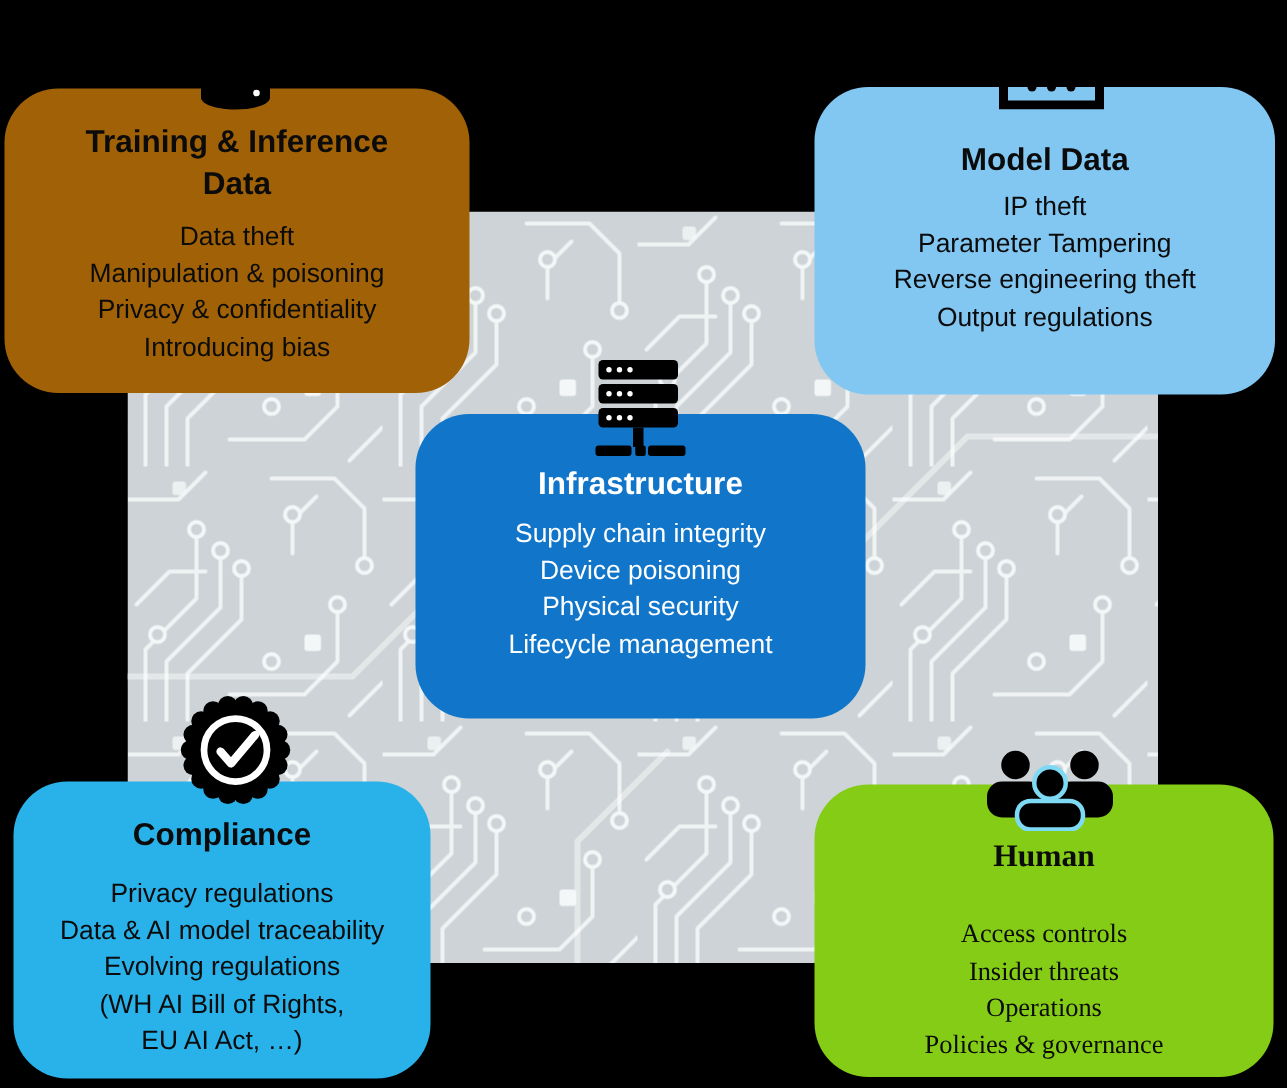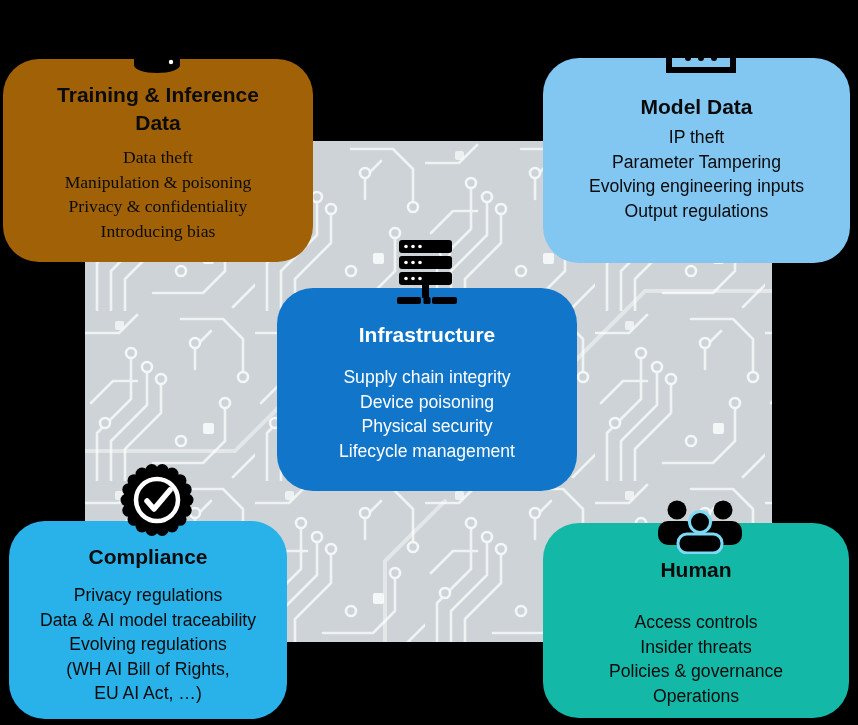--- a/index.html
+++ b/index.html
@@ -26,27 +26,27 @@
     margin: 0 auto;
   }
   .card-items {
     font-size: 17.6px;
     line-height: 24.6px;
   }
   .card-item { white-space: nowrap; }
 
   .card-training   { left: 3px;   top: 59px;  width: 310px; height: 203px; padding-top: 22px; }
   .card-training .card-title { max-width: 250px; }
-  .card-training .card-items { margin-top: 8px; font-family: Liberation Serif, serif; }
+  .card-training .card-items { margin-top: 8px; }
 
   .card-model      { left: 543px; top: 58px;  width: 307px; height: 205px; padding-top: 35px; }
   .card-model .card-items { margin-top: 4px; }
 
-  .card-infra      { left: 277px; top: 288px; width: 300px; height: 203px; padding-top: 33px; }
-  .card-infra .card-items { margin-top: 16px; }
+  .card-infra      { left: 277px; top: 276px; width: 300px; height: 203px; padding-top: 33px; }
+  .card-infra .card-items { margin-top: 6px; }
 
   .card-compliance { left: 9px;   top: 521px; width: 278px; height: 198px; padding-top: 22px; }
   .card-compliance .card-items { margin-top: 12px; }
 
   .card-human      { left: 543px; top: 523px; width: 306px; height: 195px; padding-top: 33px; }
   .card-human .card-items { margin-top: 26px; }
 
   .icon { position: absolute; z-index: 3; }
   .icon-db     { left: 133px; top: 16px; }
   .icon-calc   { left: 666px; top: 19px; }
@@ -104,21 +104,21 @@
       <div class="card-item">Privacy &amp; confidentiality</div>
       <div class="card-item">Introducing bias</div>
     </div>
   </div>
 
   <div class="card card-model" style="background-color: rgb(130, 198, 242); color: rgb(11, 11, 11);">
     <div class="card-title">Model Data</div>
     <div class="card-items">
       <div class="card-item">IP theft</div>
       <div class="card-item">Parameter Tampering</div>
-      <div class="card-item">Evolving engineering inputs</div>
+      <div class="card-item">Reverse engineering theft</div>
       <div class="card-item">Output regulations</div>
     </div>
   </div>
 
   <div class="card card-infra" style="background-color: rgb(17, 118, 201); color: rgb(255, 255, 255);">
     <div class="card-title">Infrastructure</div>
     <div class="card-items">
       <div class="card-item">Supply chain integrity</div>
       <div class="card-item">Device poisoning</div>
       <div class="card-item">Physical security</div>
@@ -130,27 +130,27 @@
     <div class="card-title">Compliance</div>
     <div class="card-items">
       <div class="card-item">Privacy regulations</div>
       <div class="card-item">Data &amp; AI model traceability</div>
       <div class="card-item">Evolving regulations</div>
       <div class="card-item">(WH AI Bill of Rights,</div>
       <div class="card-item">EU AI Act, …)</div>
     </div>
   </div>
 
-  <div class="card card-human" style="background-color: #14b8a6; color: rgb(11, 11, 11);">
+  <div class="card card-human" style="background-color: #84cc16; color: rgb(11, 11, 11); font-family: Liberation Serif, serif;">
     <div class="card-title">Human</div>
     <div class="card-items">
       <div class="card-item">Access controls</div>
       <div class="card-item">Insider threats</div>
+      <div class="card-item">Operations</div>
       <div class="card-item">Policies &amp; governance</div>
-      <div class="card-item">Operations</div>
     </div>
   </div>
 
   <svg class="icon icon-db" width="48" height="58" viewBox="0 0 48 58">
     <path d="M1,9 C1,4.5 11,1 24,1 C37,1 47,4.5 47,9 V49 C47,53.5 37,57 24,57 C11,57 1,53.5 1,49 Z" fill="#000000"></path>
     <circle cx="38" cy="46" r="2.2" fill="#FFFFFF"></circle>
   </svg>
 
   <svg class="icon icon-calc" width="70" height="54" viewBox="0 0 70 54">
     <rect x="3" y="3" width="64" height="48" fill="none" stroke="#000000" stroke-width="6"></rect>

